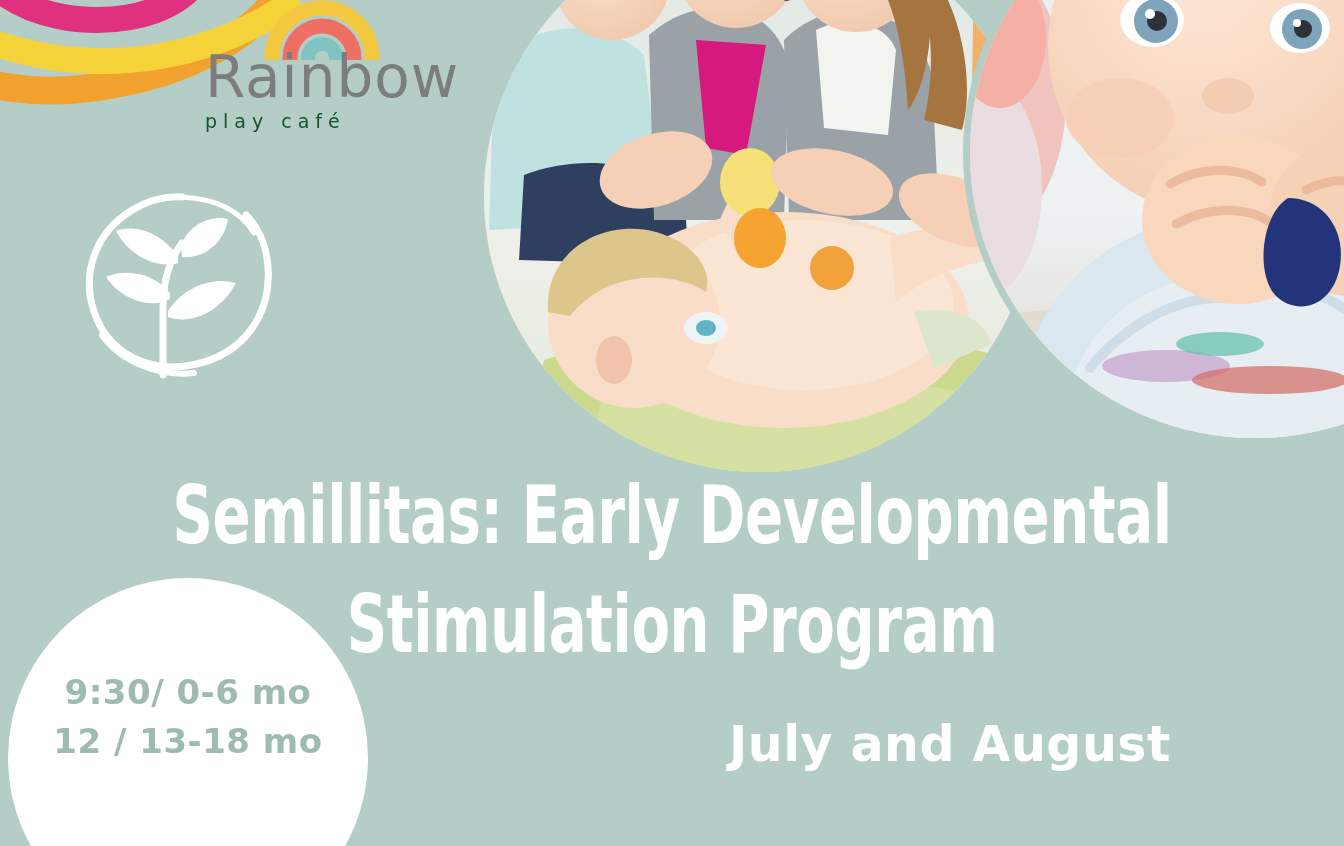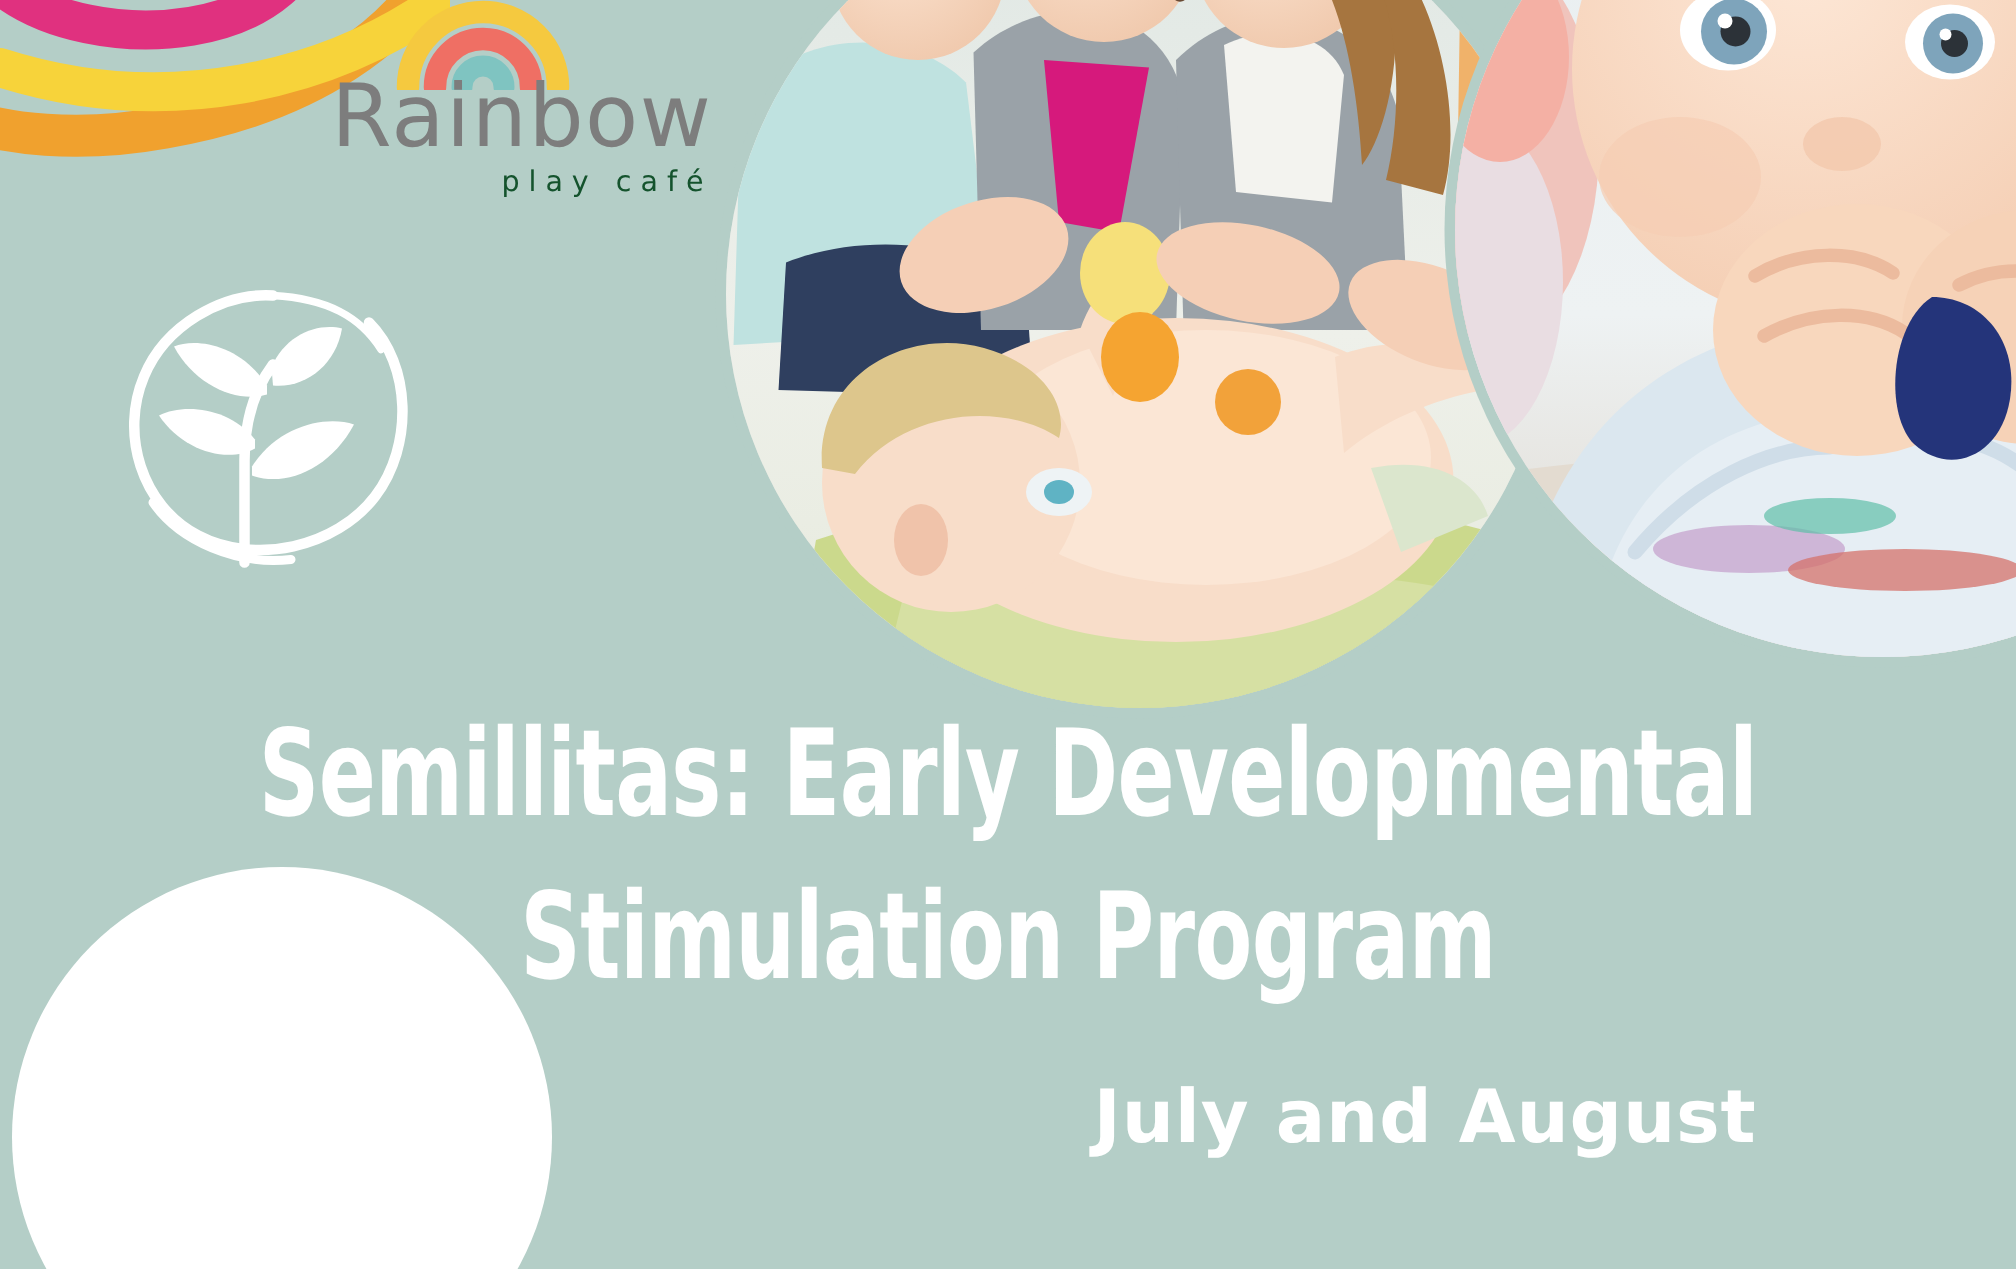--- a/index.html
+++ b/index.html
@@ -34,21 +34,21 @@
     width: 120px;
     height: 66px;
   }
 
   
   .brand {
     position: absolute;
     left: 205px;
     top: 48px;
     width: 270px;
-    text-align: right;
+    text-align: left;
     line-height: 1;
   }
   .brand-name {
     display: block;
     font-size: 58px;
     font-weight: 400;
     color: #7d7d7d;
     letter-spacing: 1px;
     font-family: "DejaVu Sans", sans-serif;
   }
@@ -361,19 +361,21 @@
     </div>
   </div>
 
   <div class="headline">
     <span class="hl-line">Semillitas: Early  Developmental</span>
     <span class="hl-line">Stimulation Program</span>
   </div>
 
   <div class="schedule-circle"></div>
   <div class="schedule-text">
+    <span>9:30/ 0-6 mo</span>
+    <span>12 / 13-18 mo</span>
   </div>
 
   <div class="pricing">
     <span>July and August</span>
   </div>
 
 </div>
 
 </body></html>

